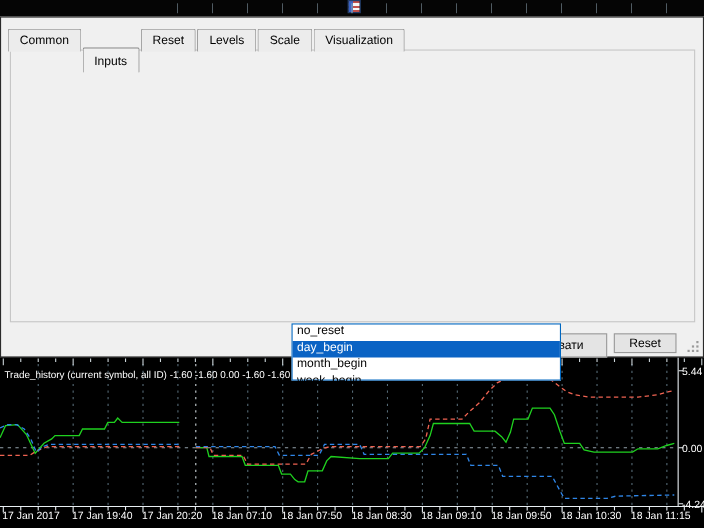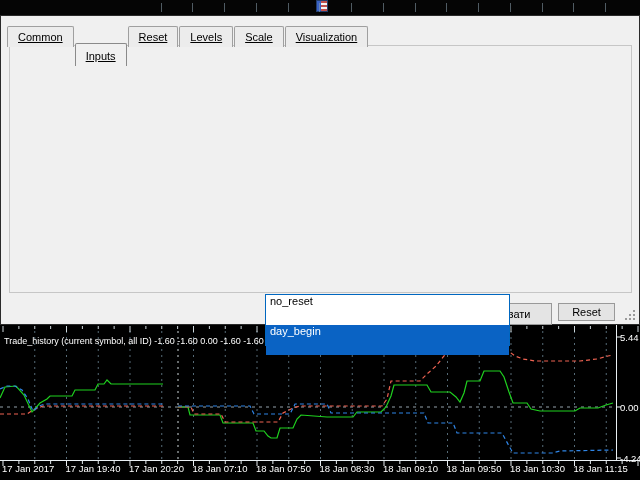--- a/index.html
+++ b/index.html
@@ -25,21 +25,21 @@
     background:repeating-linear-gradient(90deg,rgba(0,0,0,0) 0 30.75px,#8da2b0 30.75px 31.75px);
   }
   
   .dialog{
     position:absolute;left:0;top:15px;width:640px;height:310px;background:#f0f0f0;
     border:1px solid #2a2a2a;box-sizing:border-box;font-size:11px;color:#000;
   }
   .tabbar{position:absolute;left:6px;top:4px;height:26px;display:flex;align-items:flex-end;z-index:3}
   .tab{
     padding:4px 10px 4px;background:#ececec;border:1px solid #9f9f9f;border-bottom:none;
-    border-radius:2px 2px 0 0;margin-right:1px;position:relative;top:1px;color:#000;text-decoration:underline;
+    border-radius:2px 2px 0 0;margin-right:1px;position:relative;top:1px;color:#000;
   }
   .tab.active{background:#f0f0f0;padding-top:6px;top:20px;margin-bottom:0;z-index:4;border-color:#8a8a8a}
   .tabpage{
     position:absolute;left:8px;top:29px;width:623px;height:248px;
     border:1px solid #c6c6c6;background:#f0f0f0;box-sizing:border-box;z-index:1;
   }
   
   .ptable{
     position:absolute;left:25px;top:45px;width:486px;height:222px;background:#fff;
     border:1px solid #9a9a9a;box-sizing:border-box;
@@ -63,21 +63,21 @@
   .chev{
     position:absolute;right:7px;top:5px;width:6px;height:6px;
     border-right:1.4px solid #444;border-bottom:1.4px solid #444;
     transform:rotate(45deg);
   }
   
   .dropdown{
     position:absolute;left:265px;top:294px;width:245px;height:52px;background:#fff;
     border:1px solid #0067c0;box-sizing:border-box;z-index:30;font-size:11px;
   }
-  .dd-item{height:30px;line-height:12px;padding-left:4px;color:#000;overflow:hidden}
+  .dd-item{height:15px;line-height:12px;padding-left:4px;color:#000;overflow:hidden}
   .dd-item.sel{background:#0a63c4;color:#fff}
   
   .btn{
     position:absolute;background:#e4e4e4;border:1px solid #999;box-sizing:border-box;
     display:flex;align-items:center;justify-content:center;font-size:11px;color:#000;
   }
   .btn-load{left:515px;top:212px;width:100px;height:21px}
   .btn-save{left:515px;top:241px;width:100px;height:21px}
   .btn-cancel{left:455px;top:287px;width:96px;height:22px;z-index:5}
   .btn-reset{left:557px;top:287px;width:57px;height:18px}

